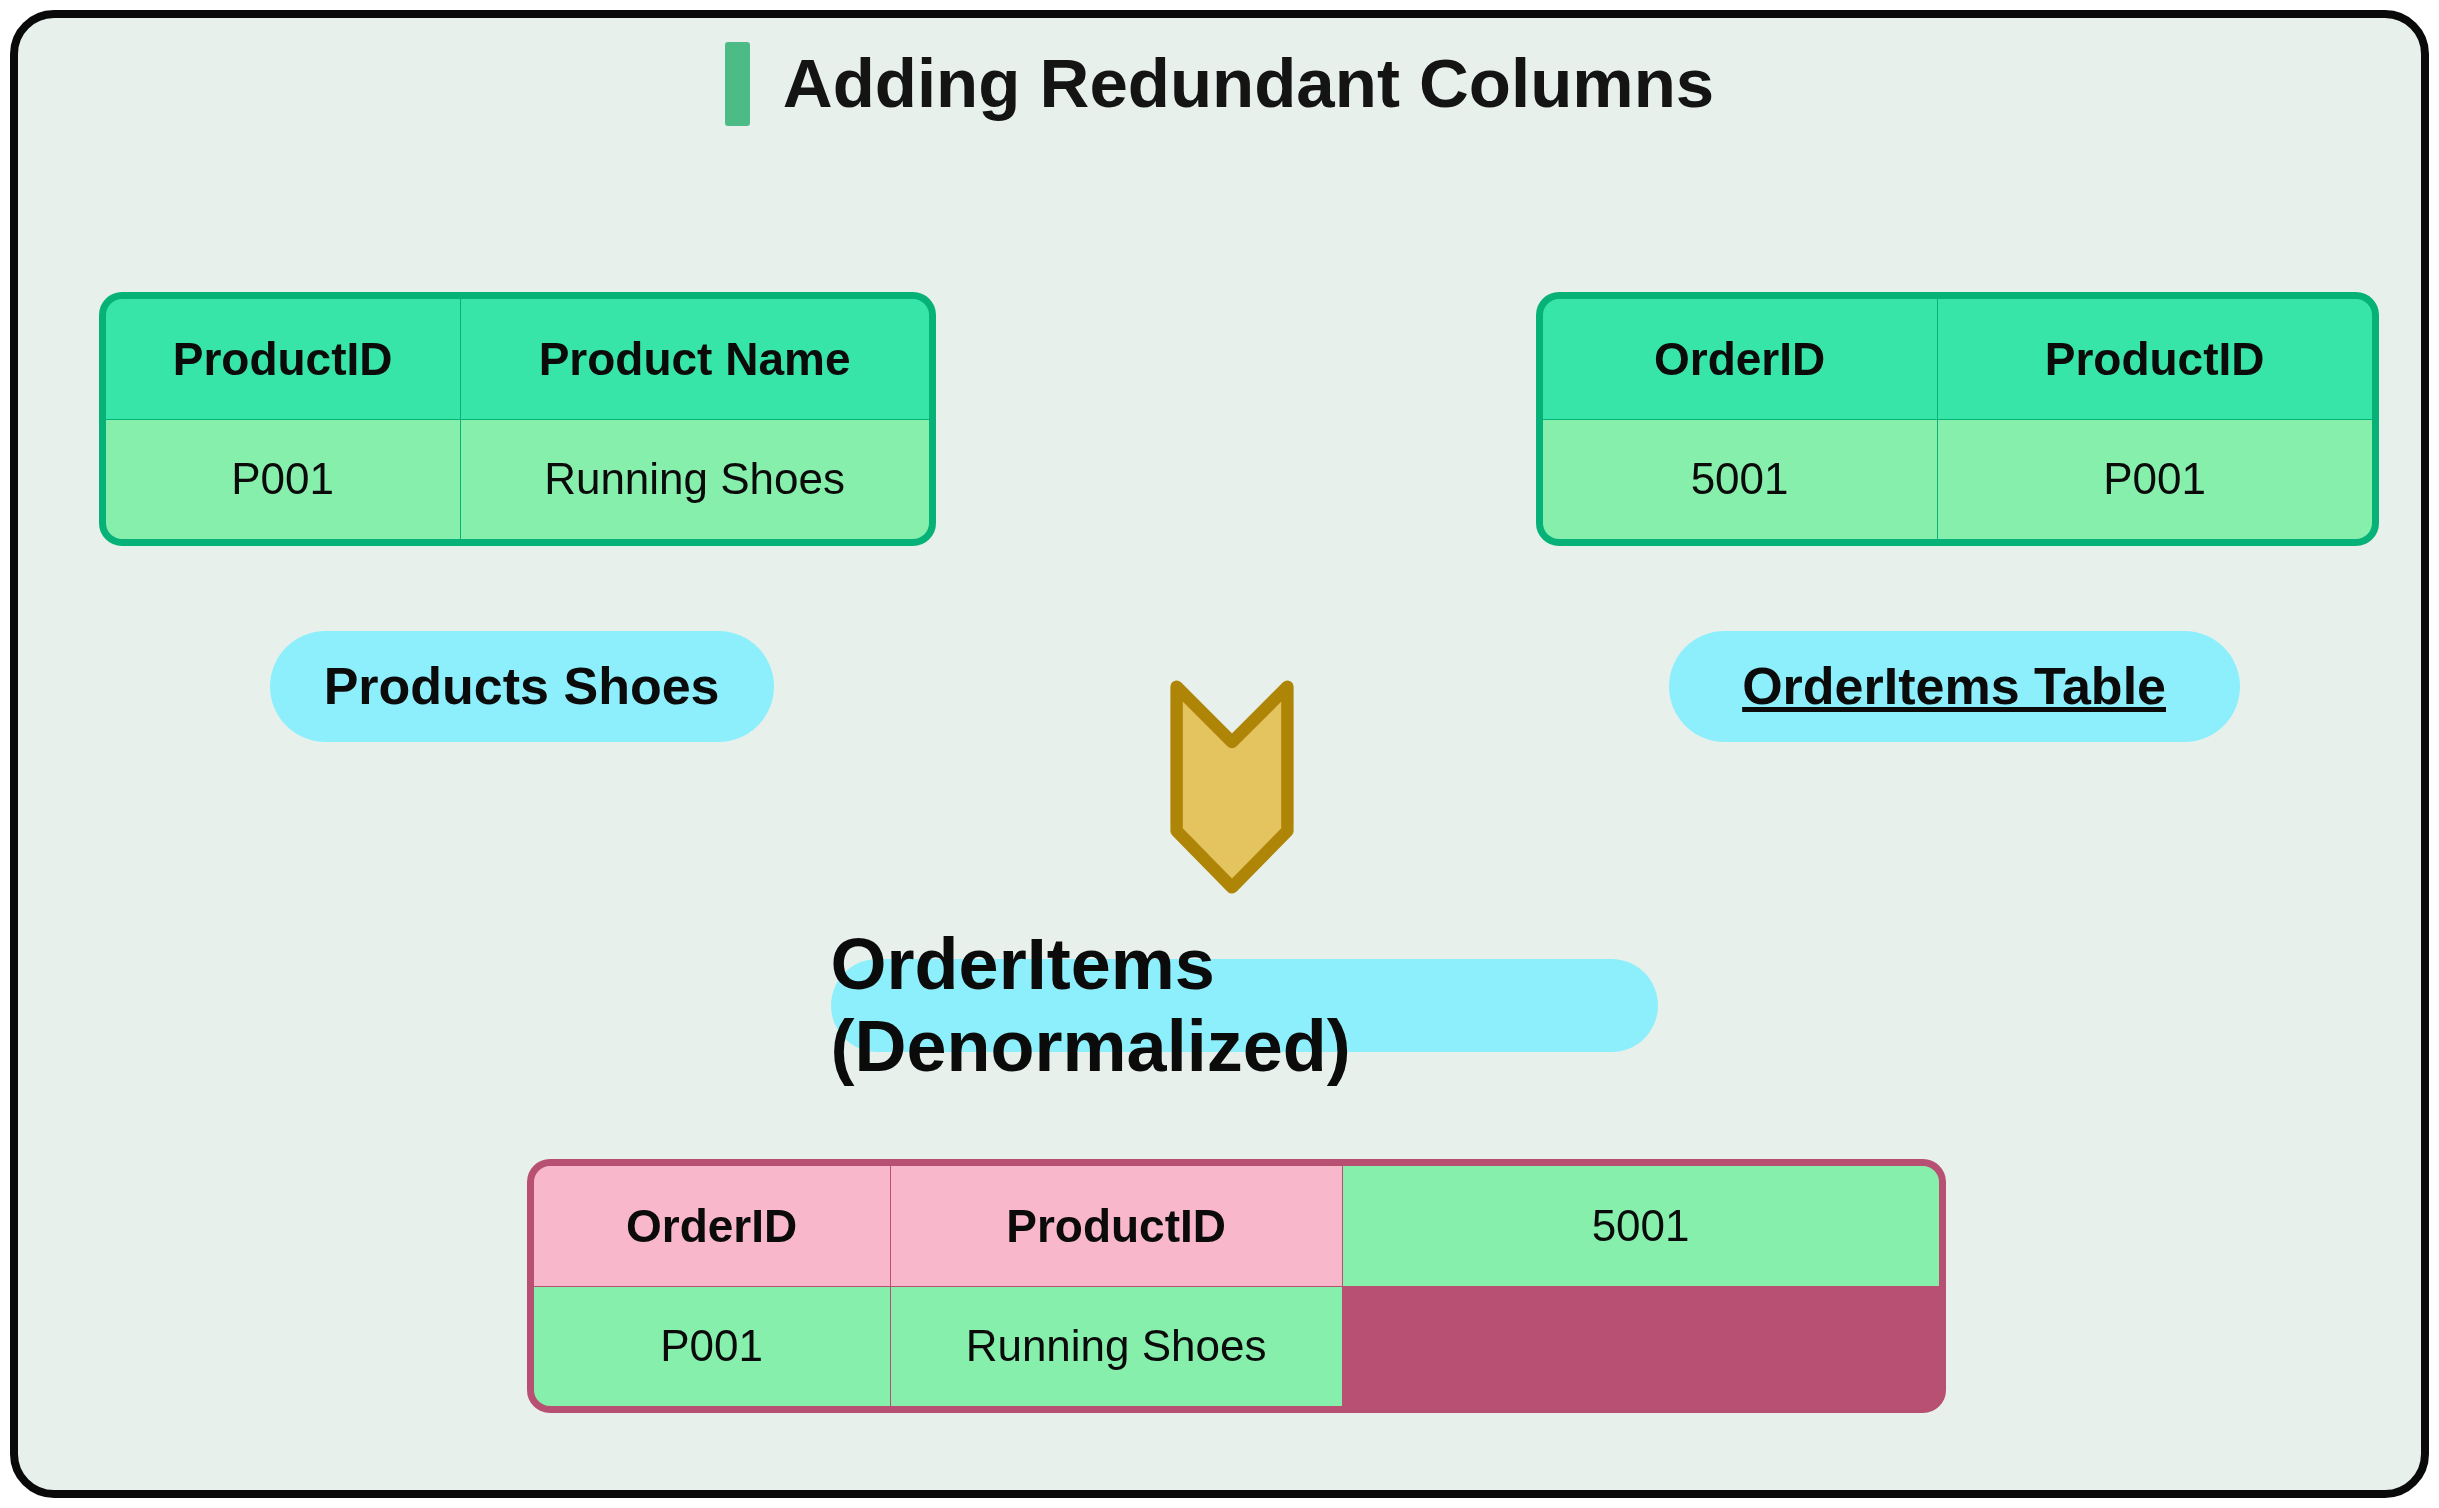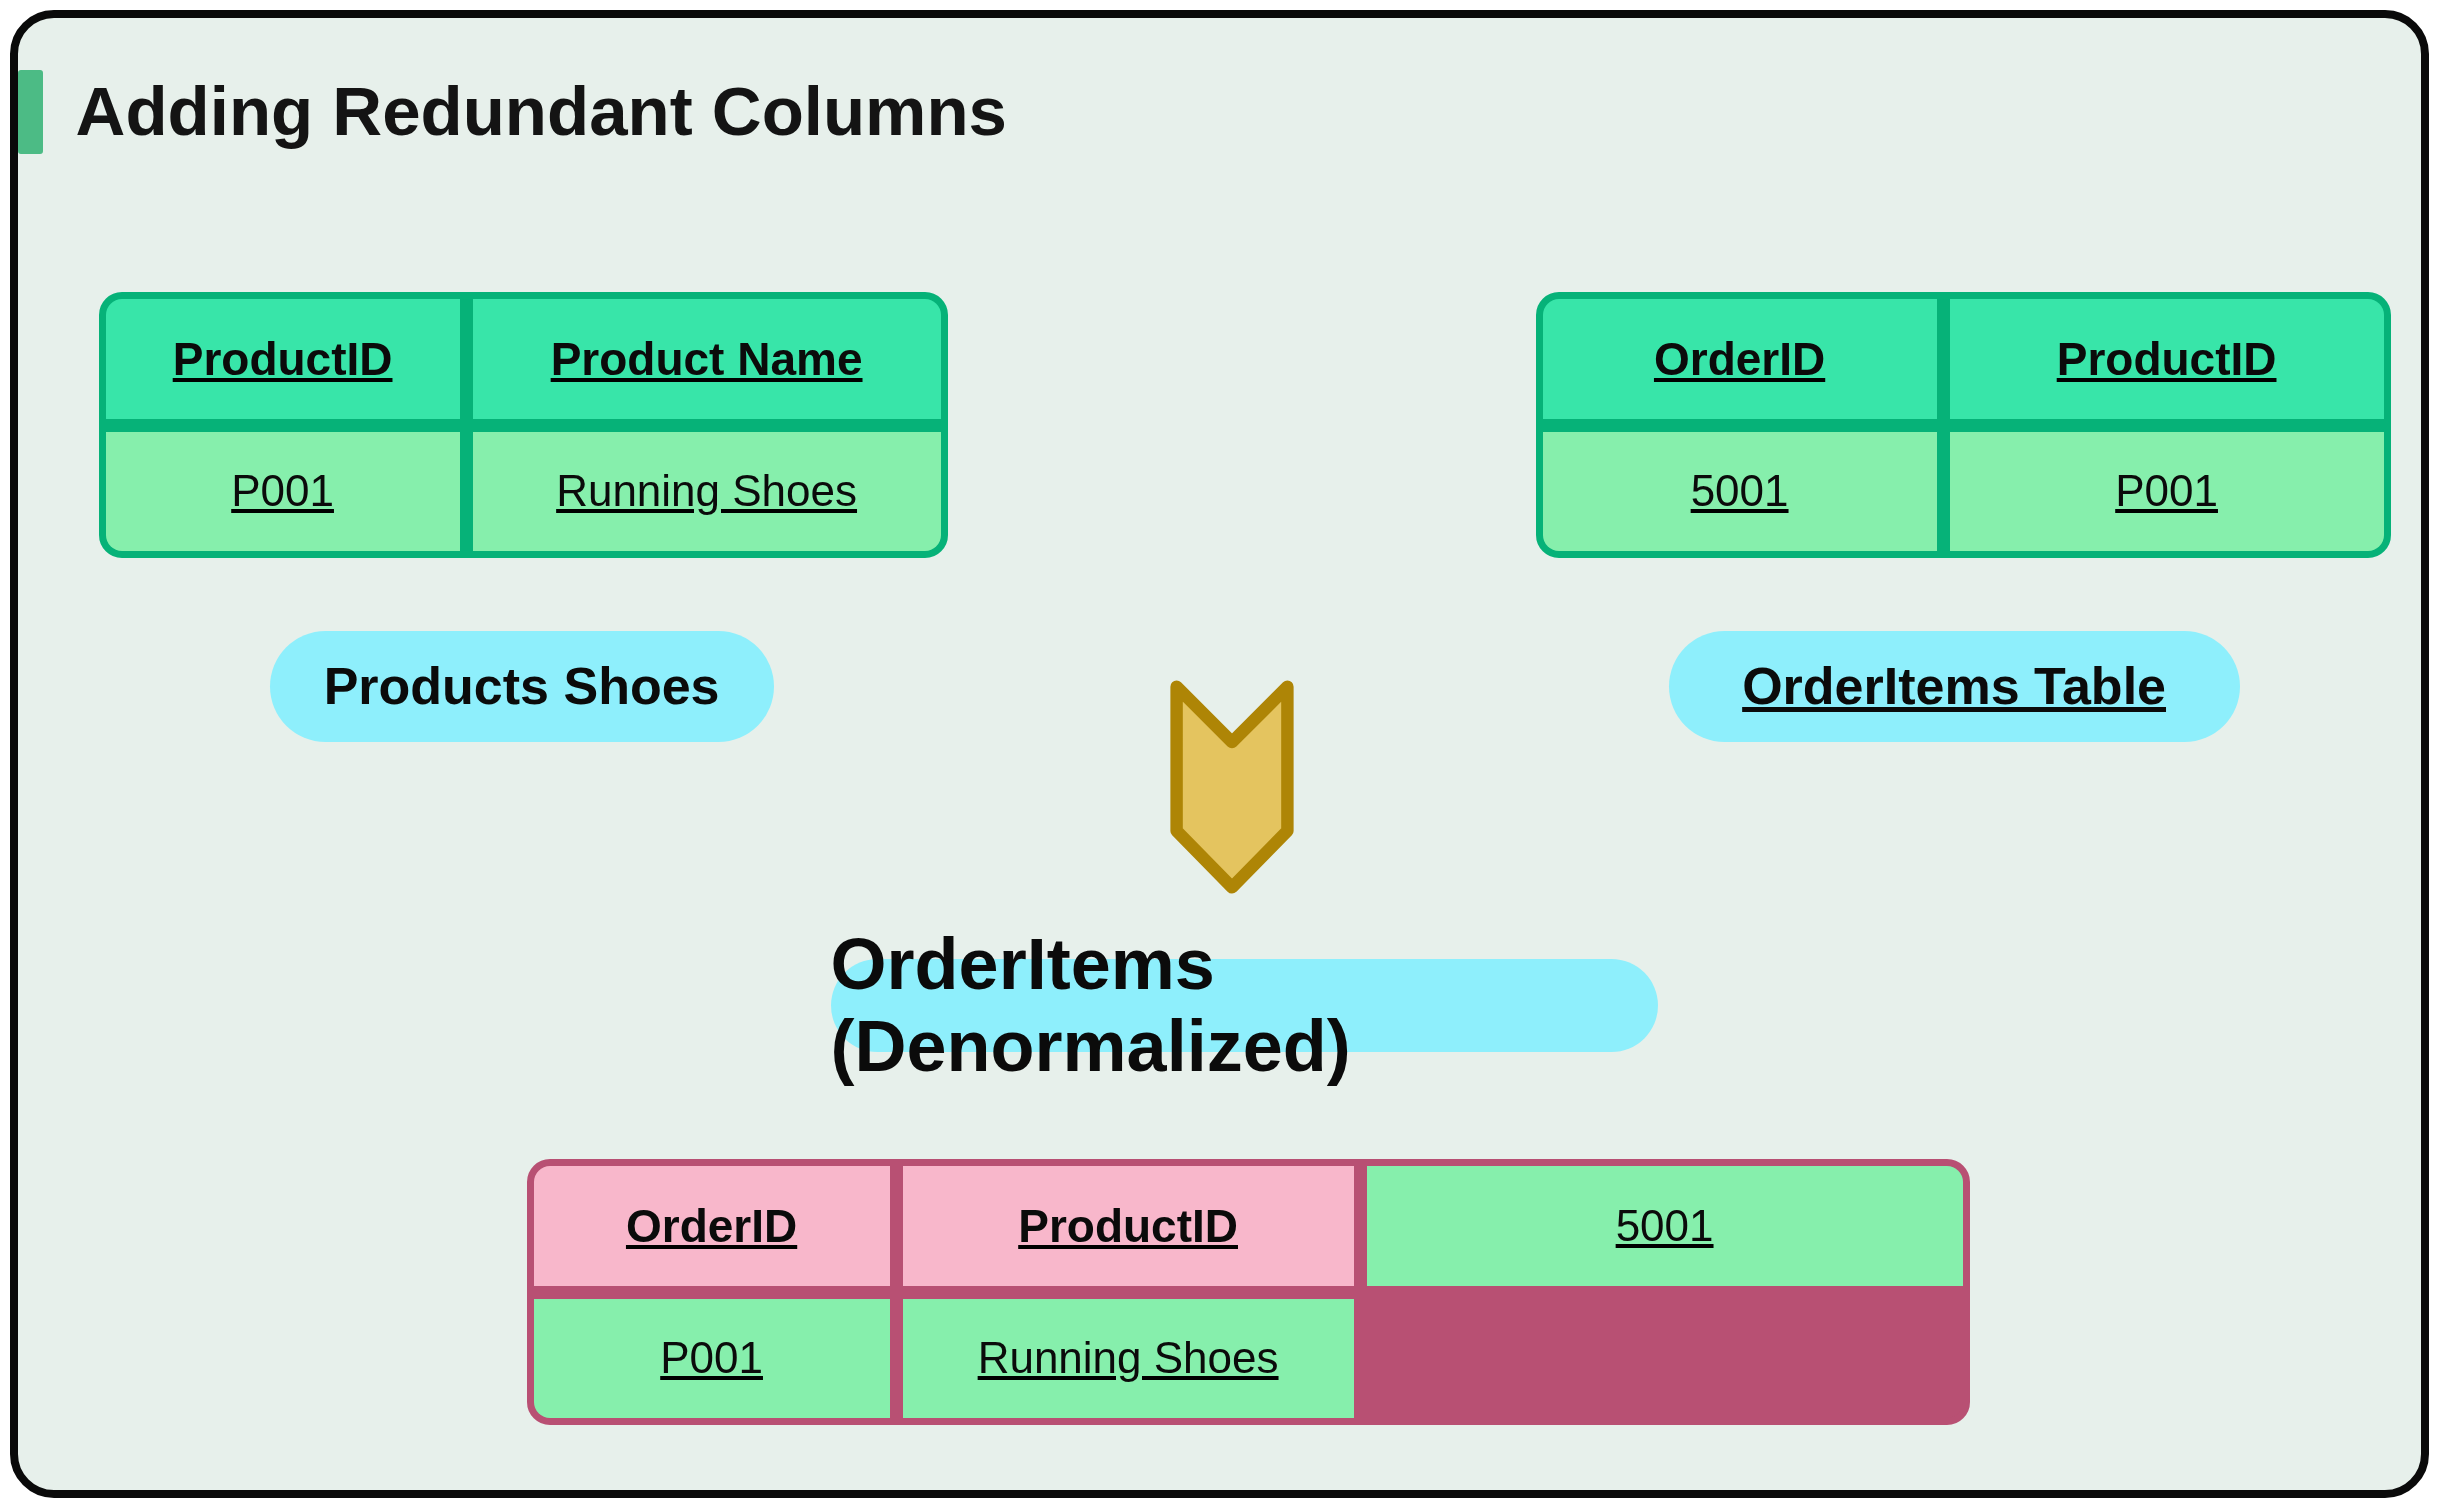--- a/index.html
+++ b/index.html
@@ -18,47 +18,47 @@
   .board {
     position: absolute;
     left: 9.6px; top: 9.6px; right: 9.6px; bottom: 9.6px;
     background: #e7f0eb;
     border: 8.6px solid #0a0a0a;
     border-radius: 44px;
     box-sizing: border-box;
   }
   .title-row {
     position: absolute;
-    top: 52px;
+    top: 24px;
     left: 0; right: 0;
     display: flex;
     align-items: center;
+    justify-content: center;
     gap: 33px;
   }
   .title-accent {
     width: 25px;
     height: 84px;
     background: #4cbb85;
     border-radius: 2.9px;
   }
   .title-text {
     margin: 0;
     font-size: 69px;
     font-weight: 700;
     color: #141414;
     letter-spacing: 0px;
   }
   .tbl {
     position: absolute;
     display: grid;
-    gap: 13px;
+    gap: 1px;
     border-radius: 23px;
     overflow: hidden;
     box-sizing: content-box;
-    text-decoration: underline;
   }
   .tbl.green {
     background: #06b278;
     border: 7.6px solid #06b278;
     grid-template-rows: 120px 119px;
   }
   .tbl.pink {
     background: #b85073;
     border: 7.6px solid #b85073;
     grid-template-rows: 120px 119px;

